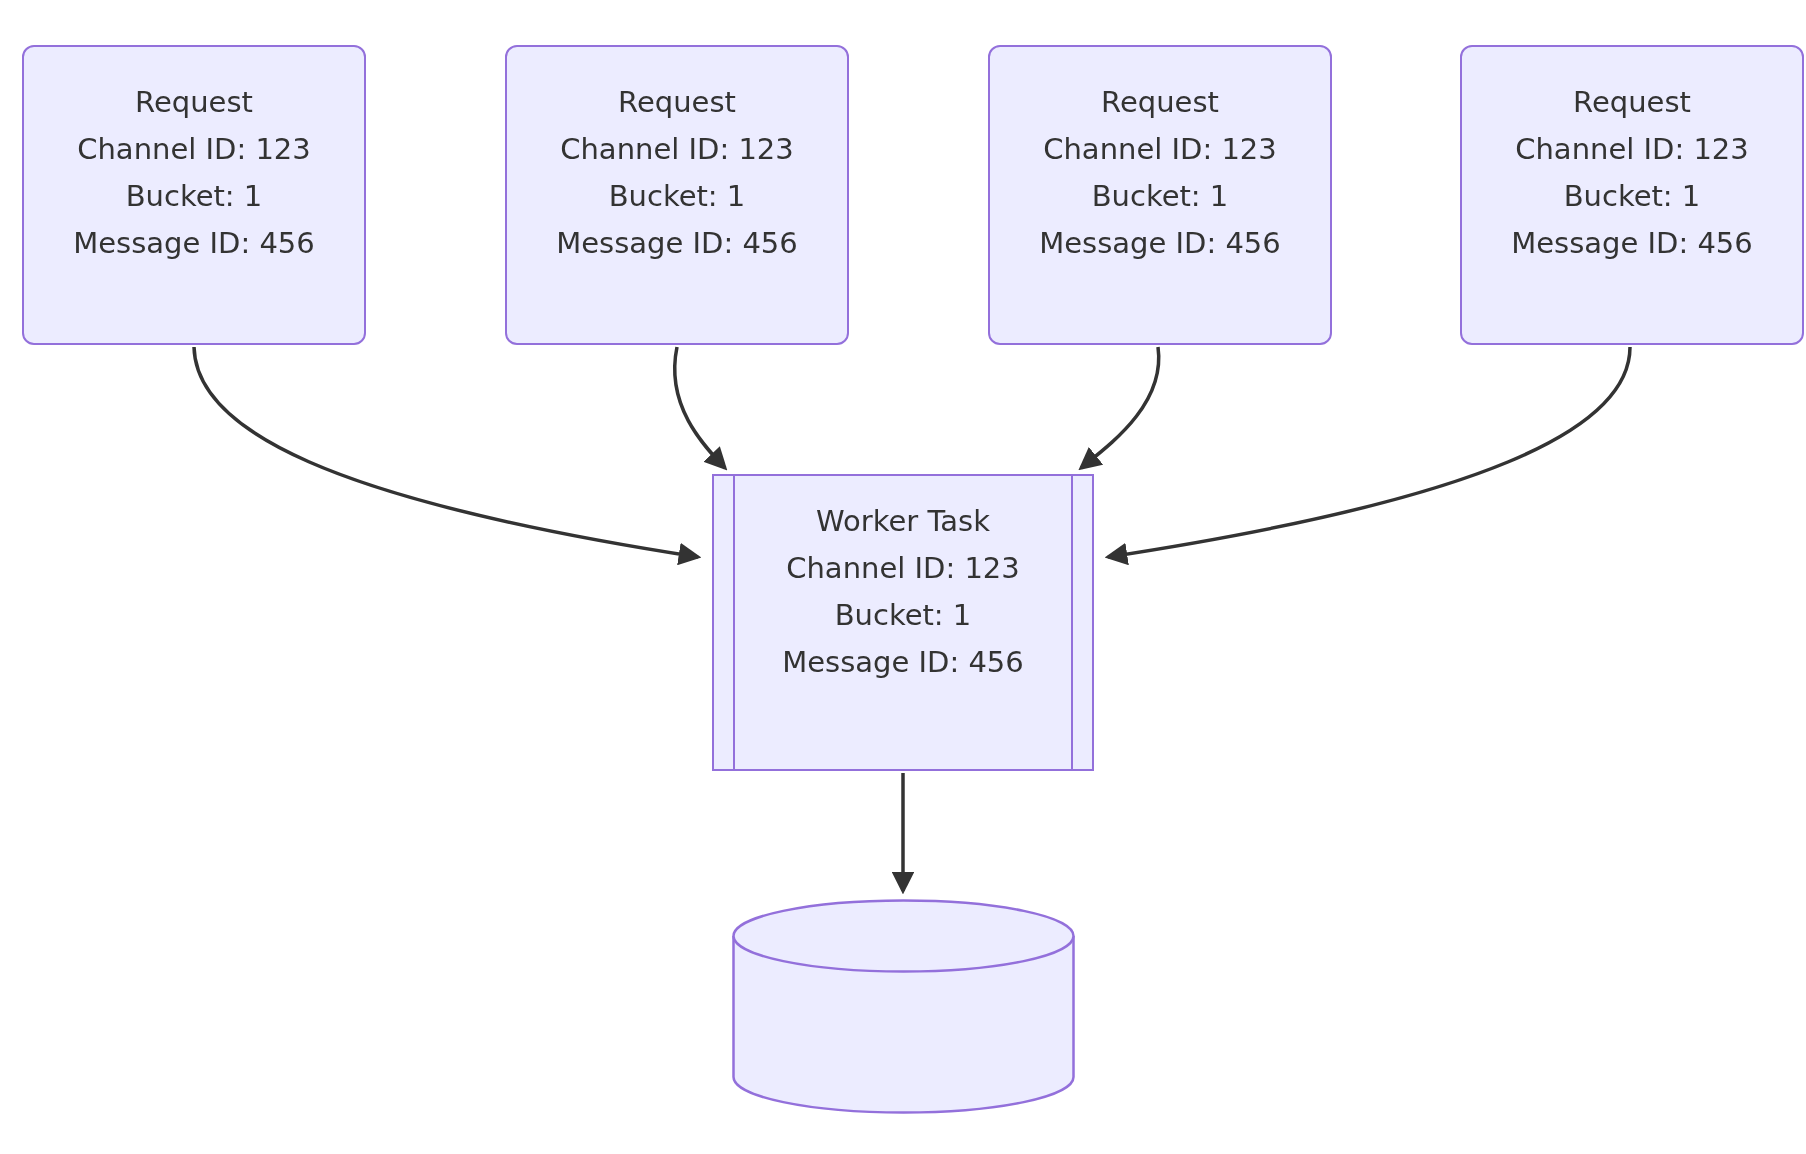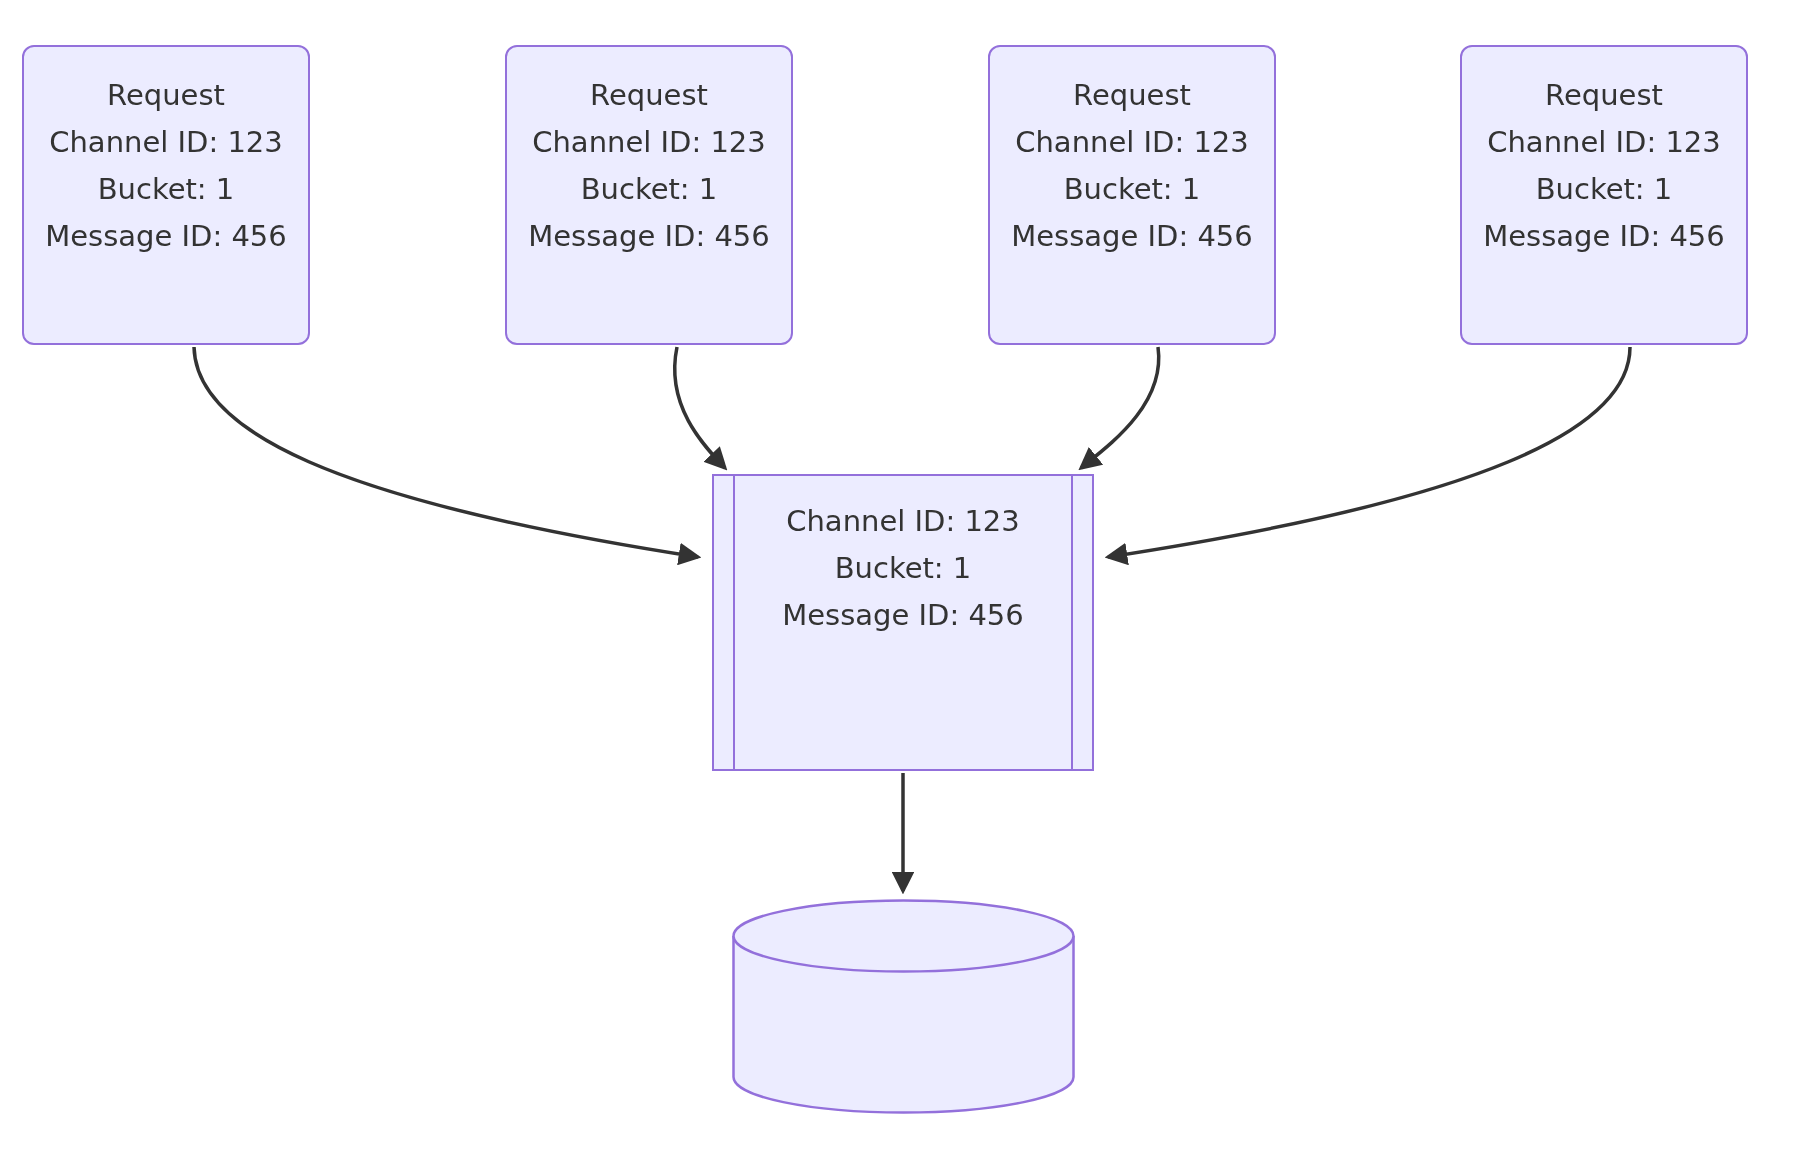--- a/index.html
+++ b/index.html
@@ -29,25 +29,25 @@
     position: absolute;
     background: var(--node-fill);
     border: 2.5px solid var(--node-border);
     box-sizing: border-box;
     text-align: center;
     font-size: 29px;
     line-height: 47px;
   }
   .node .line { white-space: nowrap; }
   .request-node {
-    width: 288px;
+    width: 344px;
     height: 300px;
     top: 45px;
     border-radius: 12px;
-    padding-top: 25px;
+    padding-top: 32px;
   }
   .subroutine-node {
     left: 712px;
     top: 474px;
     width: 382px;
     height: 297px;
     border-radius: 0;
     padding-top: 22px;
   }
   .subroutine-inner {
@@ -122,20 +122,21 @@
 
   <div class="node request-node" style="left:1460px">
     <div class="line">Request</div>
     <div class="line">Channel ID: 123</div>
     <div class="line">Bucket: 1</div>
     <div class="line">Message ID: 456</div>
   </div>
 
   <div class="node subroutine-node">
     <div class="subroutine-inner"></div>
+    <div class="line">Worker Task</div>
     <div class="line">Channel ID: 123</div>
     <div class="line">Bucket: 1</div>
     <div class="line">Message ID: 456</div>
   </div>
 
   <div class="cylinder">
     <svg width="345" height="218" viewBox="0 0 345 218">
       <path d="M2.5,38 L2.5,179 A170,35.5 0 0 0 342.5,179 L342.5,38" fill="#ECECFF" stroke="#9370DB" stroke-width="2.5"></path>
       <ellipse cx="172.5" cy="38" rx="170" ry="35.5" fill="#ECECFF" stroke="#9370DB" stroke-width="2.5"></ellipse>
     </svg>

